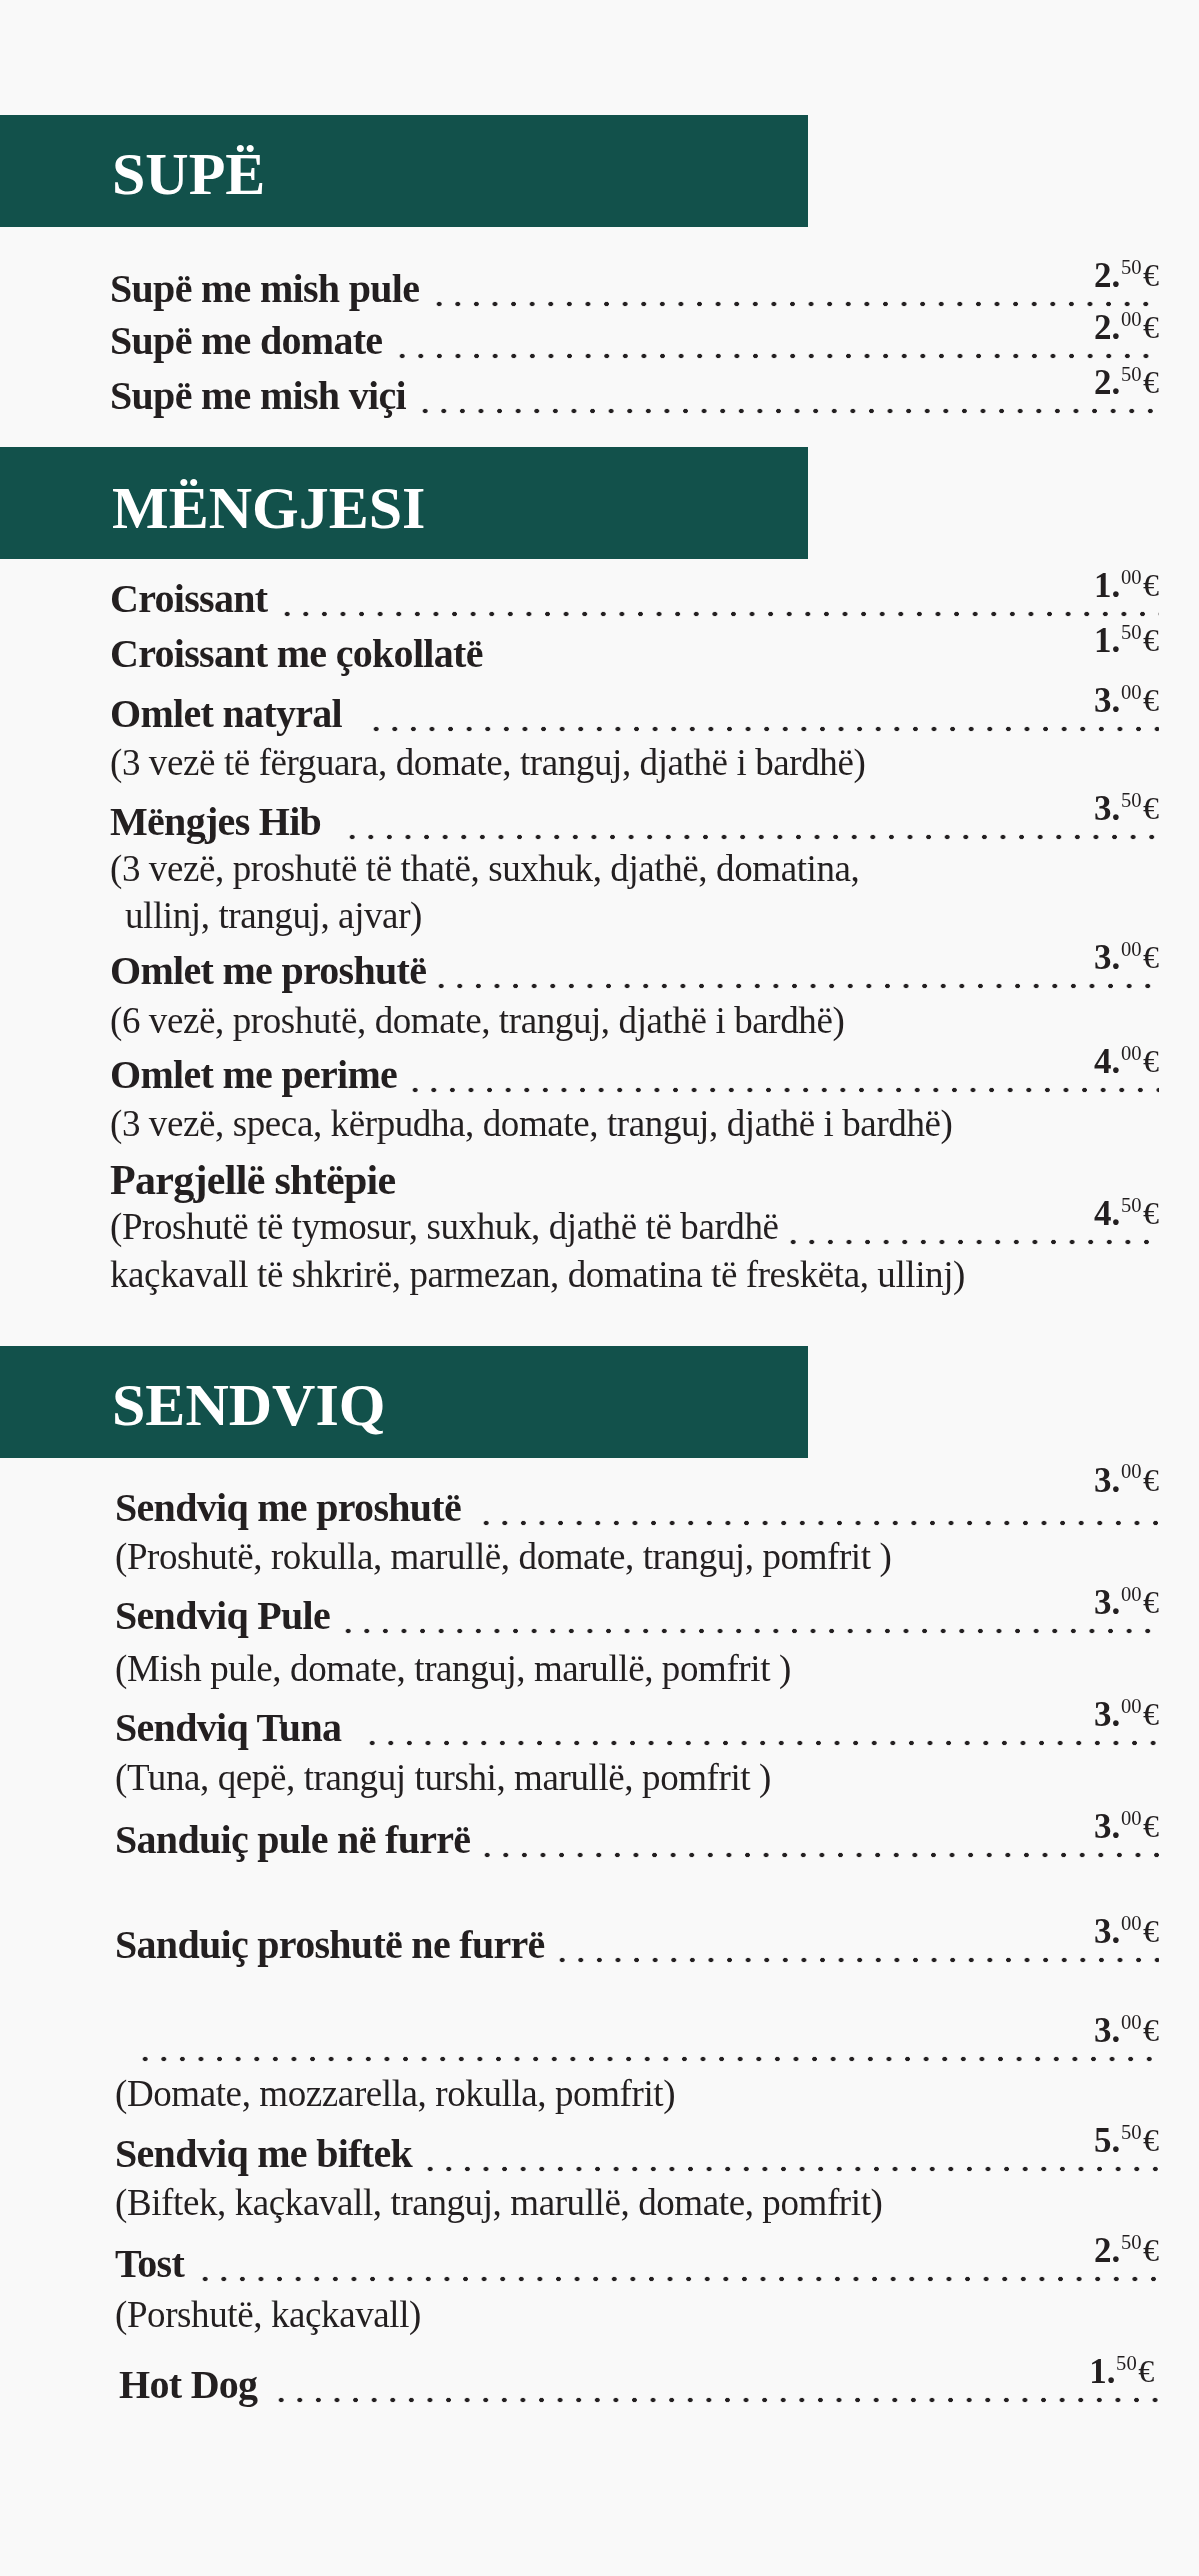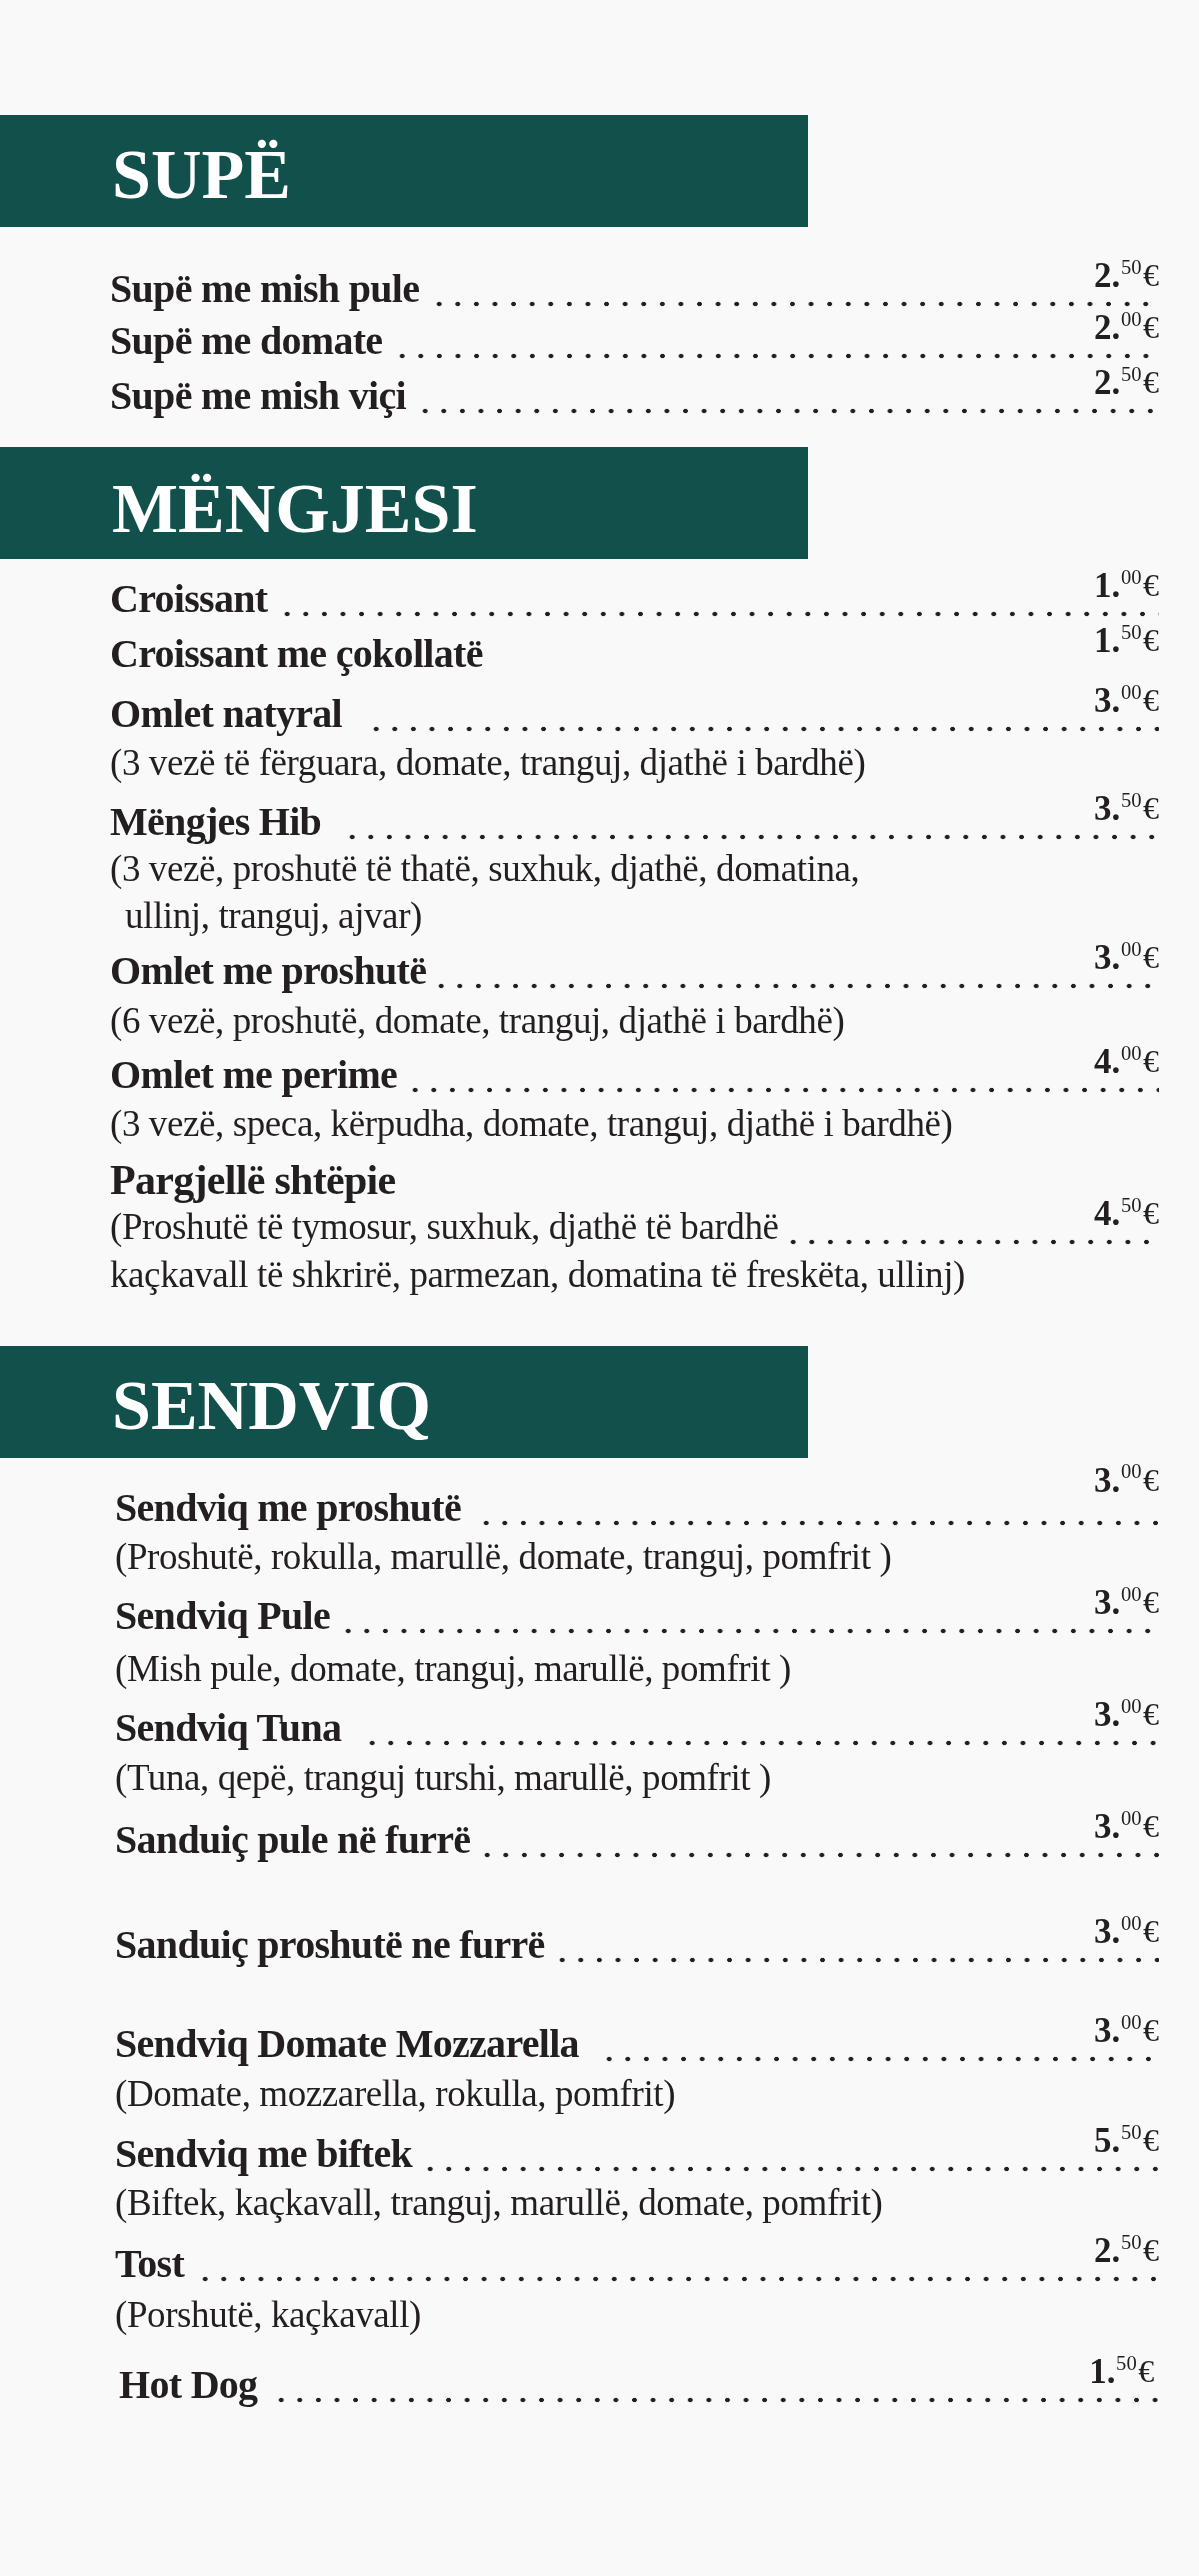--- a/index.html
+++ b/index.html
@@ -1,19 +1,19 @@
 <!DOCTYPE html>
 <html style="font-size:11.7px"><head>
 <meta charset="utf-8">
 <style>
   html,body{margin:0;padding:0;}
   body{width:1199px;height:2576px;background:#f9f9f9;position:relative;overflow:hidden;
        font-family:"Liberation Serif","DejaVu Serif",serif;color:#231f20;}
   .banner{position:absolute;left:0;width:808px;height:112px;background:#12514b;}
-  .banner-title{position:absolute;left:112px;font-size:70px;line-height:73px;font-weight:bold;color:#ffffff;
+  .banner-title{position:absolute;left:112px;font-size:60px;line-height:73px;font-weight:bold;color:#ffffff;
        letter-spacing:0px;white-space:nowrap;}
   .row{position:absolute;height:43px;display:flex;}
   .name{font-weight:bold;font-size:40px;line-height:43px;white-space:nowrap;flex:none;letter-spacing:-0.7px;}
   .desc-text{font-size:37px;line-height:43px;white-space:nowrap;flex:none;letter-spacing:-0.4px;}
   .leader{flex:1 1 auto;height:43px;margin-left:7.3px;
        background-image:radial-gradient(circle, #231f20 0, #231f20 2.1px, transparent 2.5px);
        background-size:18.6px 5.9px;background-repeat:repeat-x;background-position:2.9px 34px;}
   .desc{position:absolute;font-size:37px;line-height:43px;white-space:nowrap;letter-spacing:-0.4px;}
   .price{position:absolute;right:0;top:-8.8px;line-height:35px;white-space:nowrap;display:flex;align-items:flex-start;}
   .price-int{font-weight:bold;font-size:35px;line-height:35px;}
@@ -185,21 +185,20 @@
   <span class="name">Sanduiç proshutë ne furrë</span>
   <span class="leader" style="margin-left:5.9px;"></span>
   <span class="price">
       <span class="price-int">3.</span>
       <span class="price-dec">00</span>
       <span class="price-cur">€</span>
     </span>
 </div>
 
 <div class="row" style="top:2022px;left:115px;width:1044px;">
-  <span class="name">Sendviq Domate Mozzarella</span>
   <span class="leader" style="margin-left:17.6px;"></span>
   <span class="price">
       <span class="price-int">3.</span>
       <span class="price-dec">00</span>
       <span class="price-cur">€</span>
     </span>
 </div>
 <div class="desc" style="top:2072px;left:115px;">(Domate, mozzarella, rokulla, pomfrit)</div>
 
 <div class="row" style="top:2132px;left:115px;width:1044px;">

